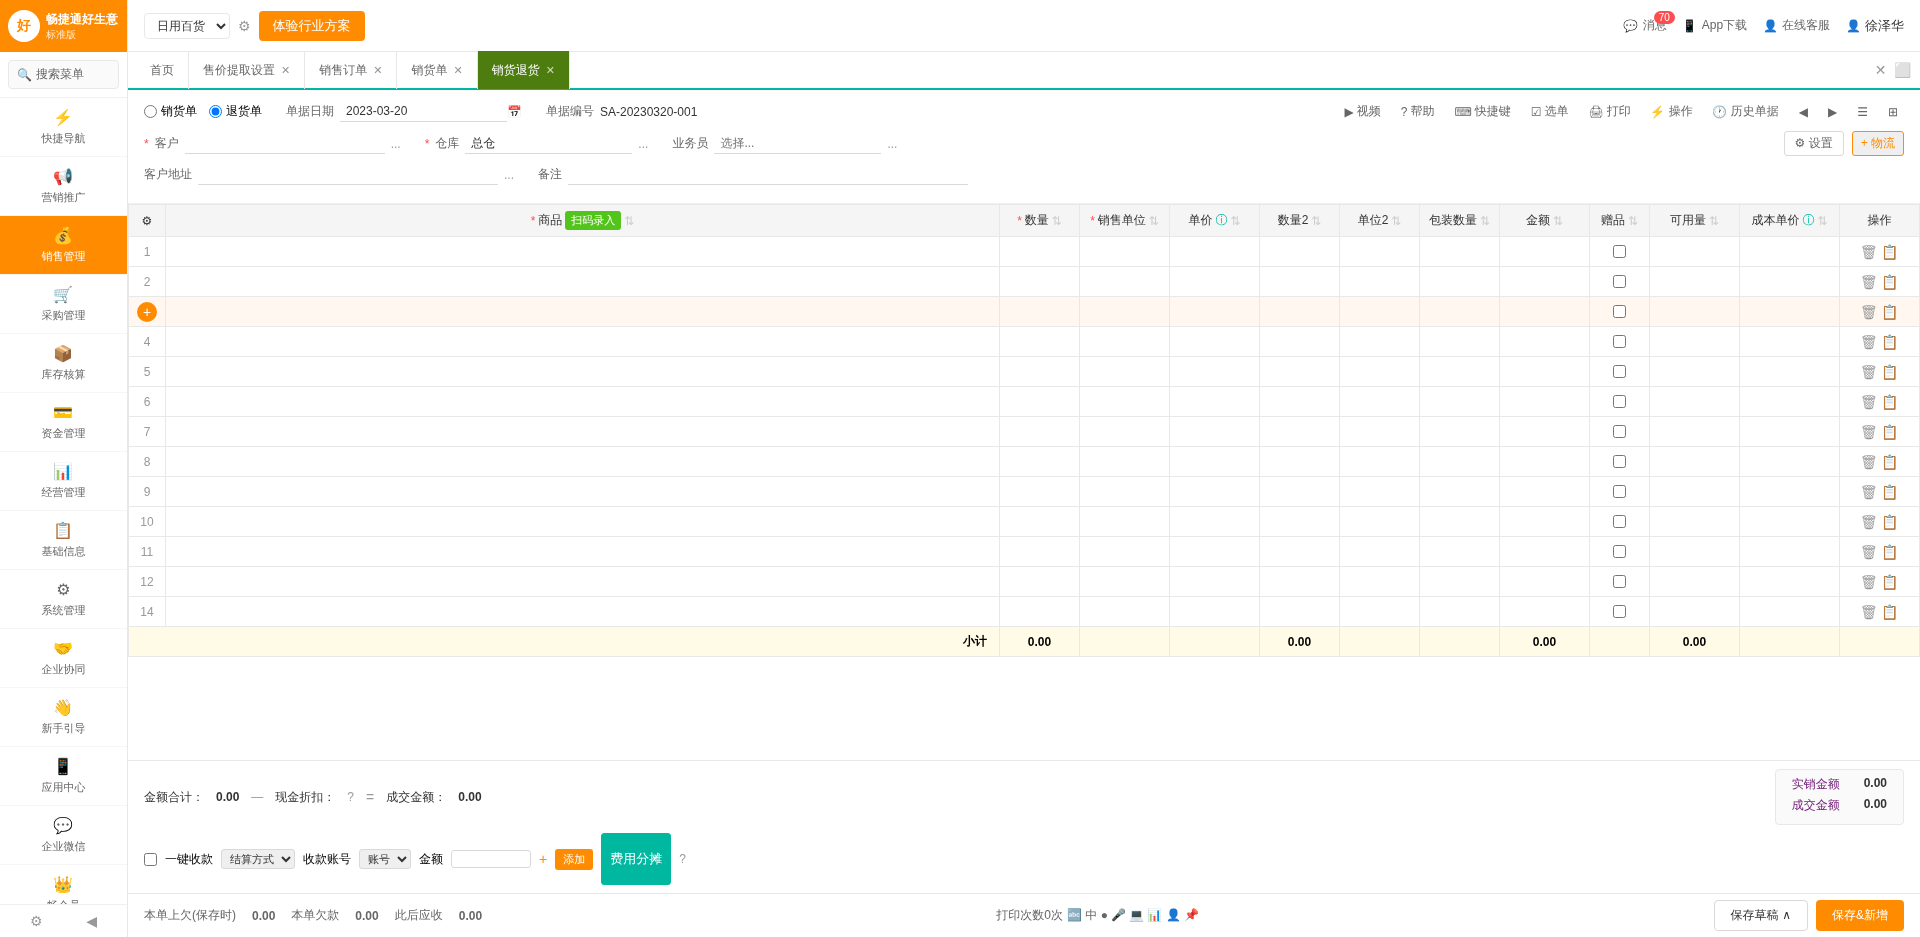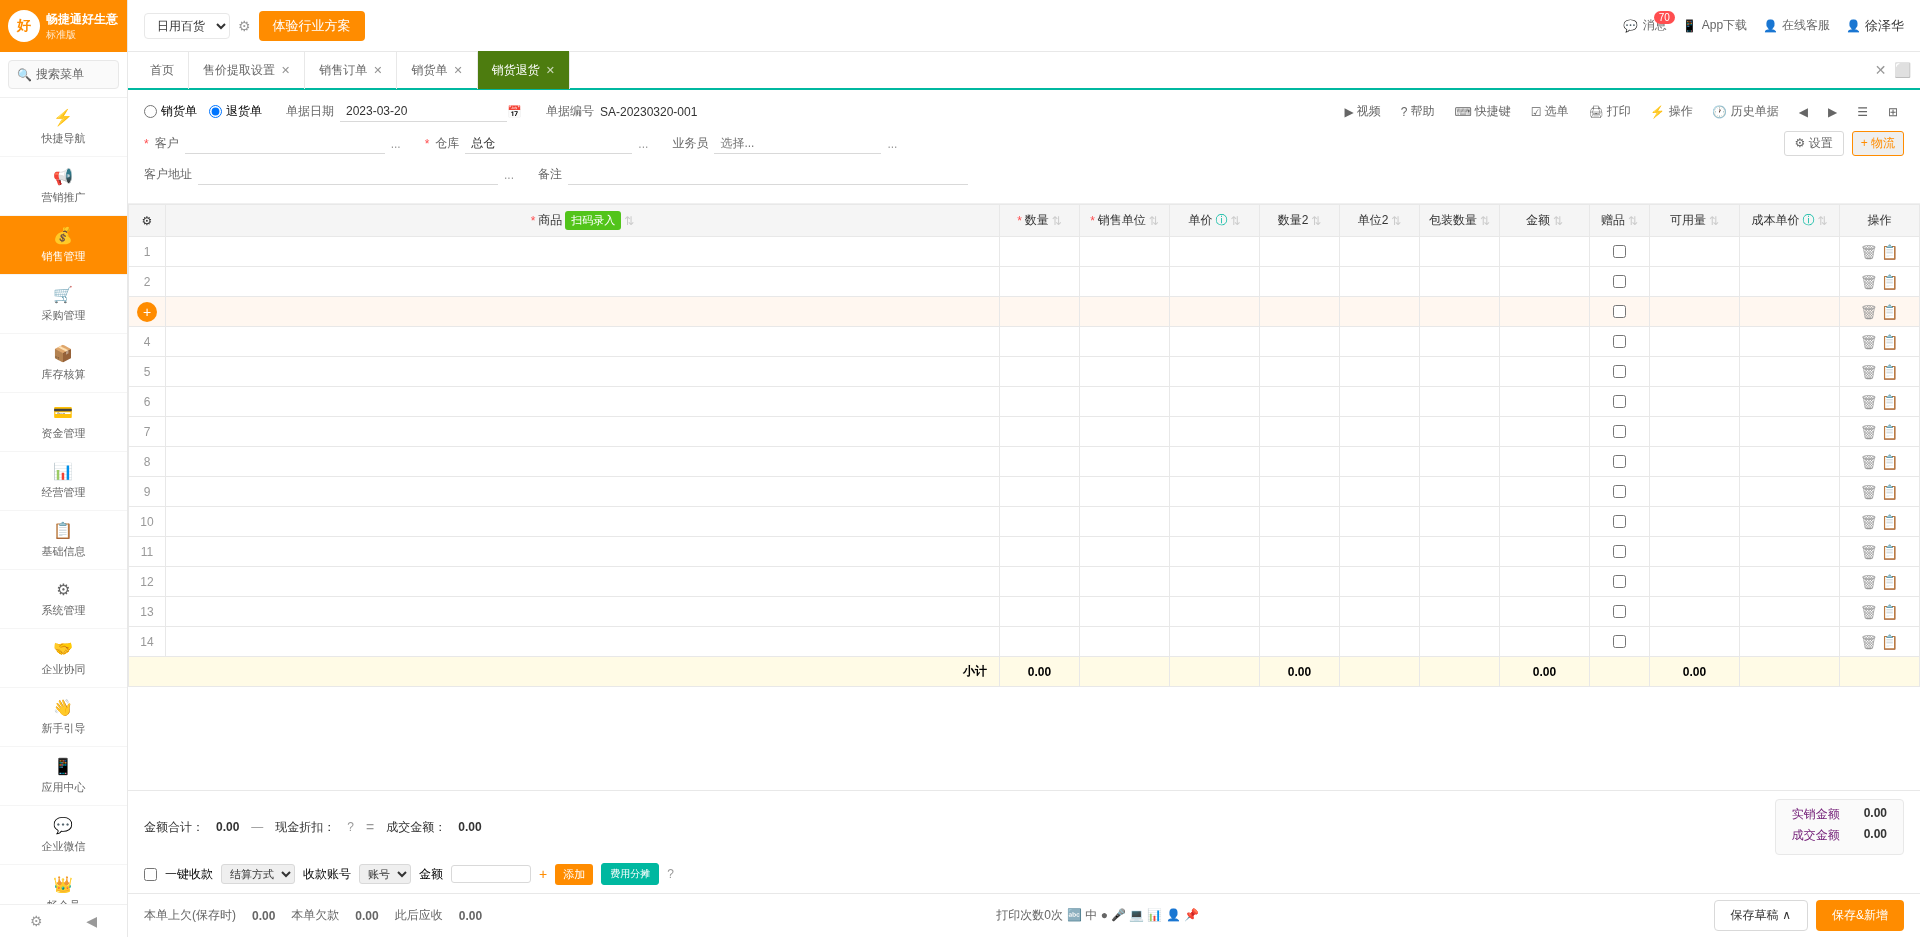--- a/index.html
+++ b/index.html
@@ -79,21 +79,21 @@
     .amount-label { color: #333; }
     .amount-val { color: #333; font-weight: bold; }
     .minus-icon { color: #999; }
     .eq-icon { color: #999; font-size: 14px; }
     .transaction-amt { color: #333; }
     .bottom-row2 { display: flex; align-items: center; gap: 8px; }
     .checkbox-small { cursor: pointer; }
     .select-small { border: 1px solid #d9d9d9; border-radius: 3px; padding: 2px 4px; font-size: 11px; color: #333; }
     .input-small { border: 1px solid #d9d9d9; border-radius: 3px; padding: 2px 6px; font-size: 11px; width: 80px; }
     .add-btn { background: #ff8c00; color: #fff; border: none; padding: 3px 8px; border-radius: 3px; cursor: pointer; font-size: 11px; }
-    .feeTab-btn { background: #fff; border: 1px solid #d9d9d9; padding: 3px 8px; border-radius: 3px; cursor: pointer; color: #333; font-size: 10px; }
+    .feeTab-btn { background: #fff; border: 1px solid #d9d9d9; padding: 16px 8px; border-radius: 3px; cursor: pointer; color: #333; font-size: 13px; }
     .feeTab-btn.active { background: #00b8a0; color: #fff; border-color: #00b8a0; }
     .help-icon { color: #999; cursor: pointer; }
 
     
     .footer { background: #fff; border-top: 1px solid #e8e8e8; padding: 6px 16px; display: flex; align-items: center; justify-content: space-between; }
     .footer-left { display: flex; gap: 16px; align-items: center; color: #666; }
     .footer-center { display: flex; align-items: center; gap: 4px; text-align: center; }
     .footer-right { display: flex; gap: 8px; }
     .print-info { color: #666; }
     .save-draft-btn { background: #fff; border: 1px solid #d9d9d9; padding: 6px 16px; border-radius: 4px; cursor: pointer; color: #333; font-size: 13px; }
@@ -717,44 +717,20 @@
             <td></td>
             <td></td>
             <td>
               <div class="action-btns">
                 <span class="icon-btn">🗑</span>
                 <span class="icon-btn">📋</span>
               </div>
             </td>
           </tr>
         <tr>
-            <td><span class="row-num">13</span></td>
-            <td></td>
-            <td></td>
-            <td></td>
-            <td></td>
-            <td></td>
-            <td></td>
-            <td></td>
-            <td></td>
-            <td>
-              <div class="checkbox-cell">
-                <input type="checkbox" style="">
-              </div>
-            </td>
-            <td></td>
-            <td></td>
-            <td>
-              <div class="action-btns">
-                <span class="icon-btn">🗑</span>
-                <span class="icon-btn">📋</span>
-              </div>
-            </td>
-          </tr>
-        <tr>
             <td><span class="row-num">14</span></td>
             <td></td>
             <td></td>
             <td></td>
             <td></td>
             <td></td>
             <td></td>
             <td></td>
             <td></td>
             <td>

